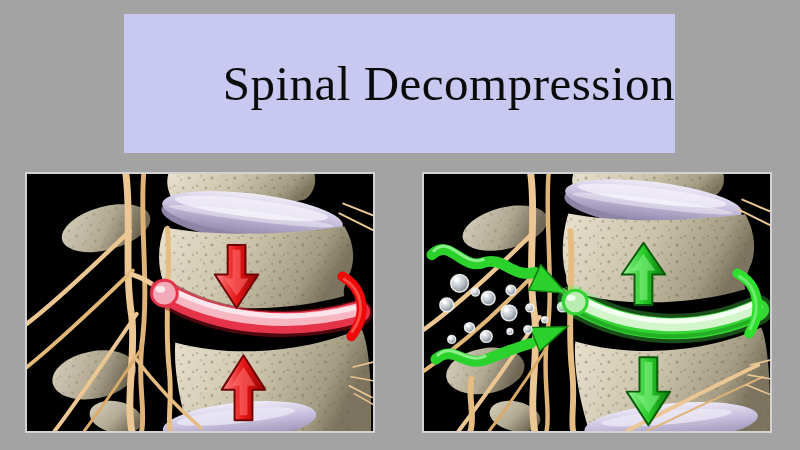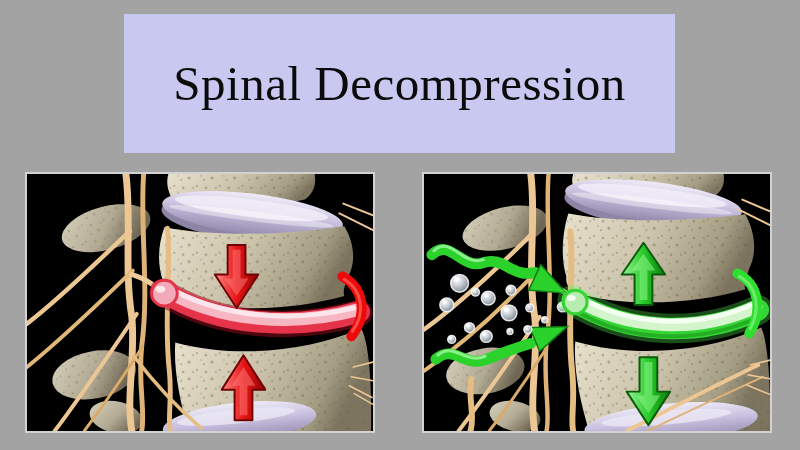--- a/index.html
+++ b/index.html
@@ -4,21 +4,21 @@
 <style>
   html,body{margin:0;padding:0;background:#888;}
   .slide{
     position:relative;width:800px;height:450px;overflow:hidden;
     background:var(--color-background,#a3a3a3);
     font-family:"Liberation Serif","DejaVu Serif",serif;
   }
   .banner{
     position:absolute;left:124px;top:14px;width:551px;height:139px;
     background:var(--color-banner-background,#c9c8f1);
-    display:flex;flex-direction:column;justify-content:center;align-items:center;
+    display:flex;flex-direction:column;justify-content:center;align-items:flex-end;
   }
   .banner .line{
     font-size:49px;line-height:62px;letter-spacing:0.5px;white-space:nowrap;
     color:var(--color-title-text,#0b0b0b);
   }
   .panel{
     position:absolute;top:172px;width:350px;height:261px;box-sizing:border-box;
     background:var(--color-panel-background,#000);
     border:2px solid var(--color-panel-border,#d2d2d2);
   }

